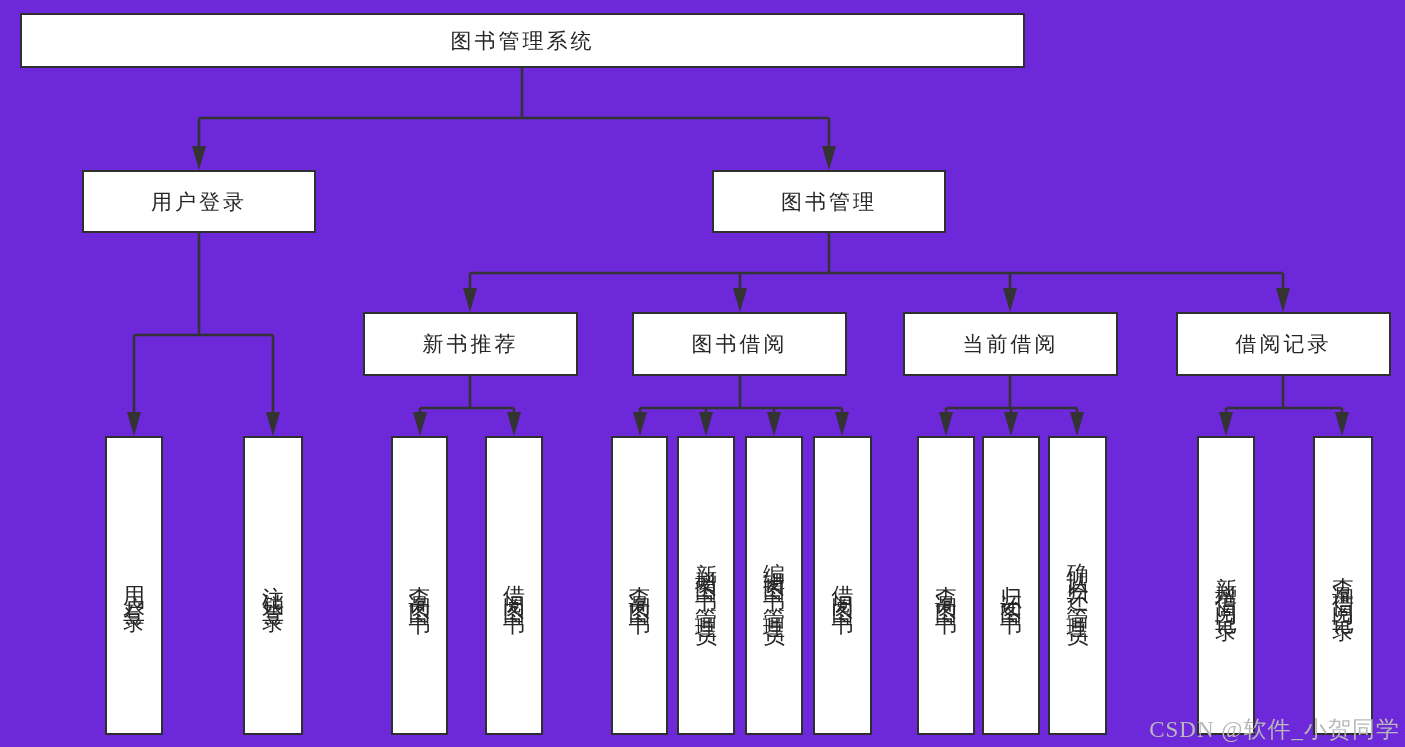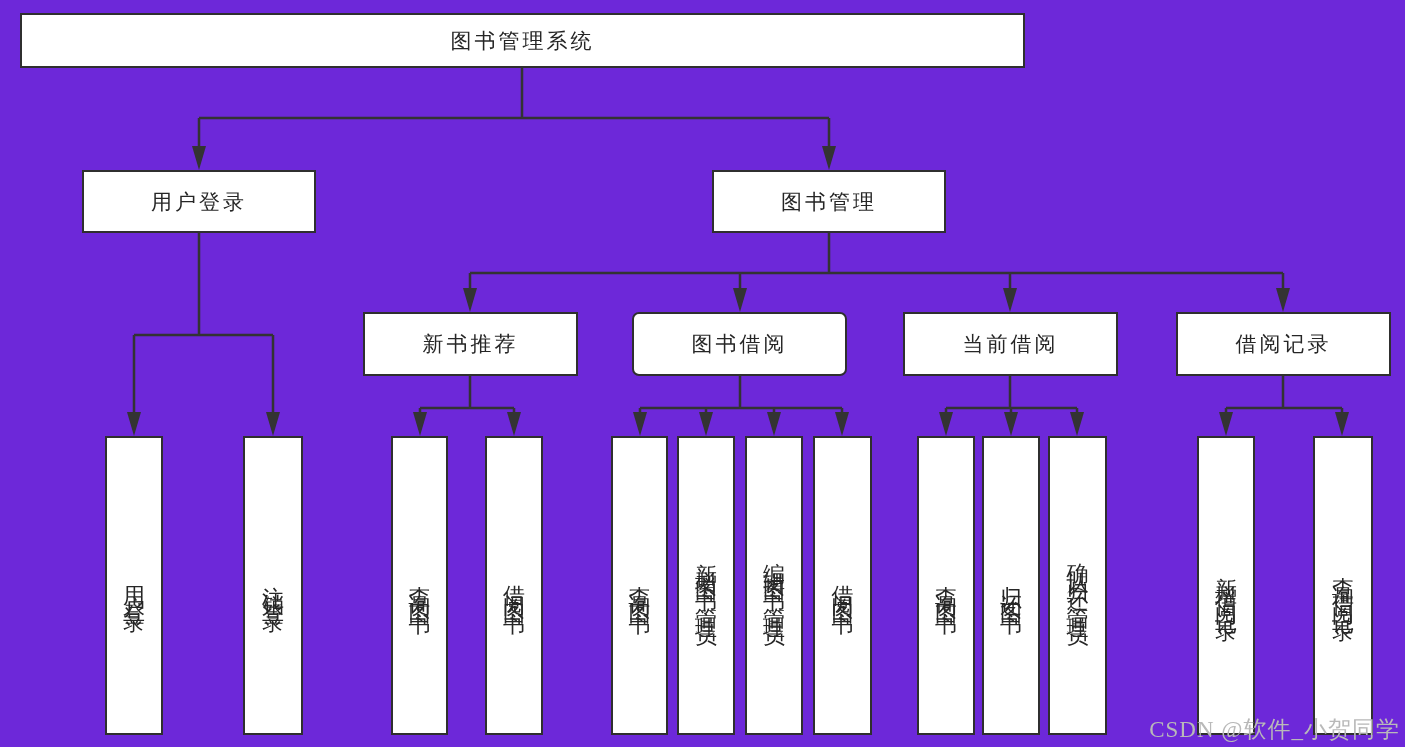--- a/index.html
+++ b/index.html
@@ -111,21 +111,21 @@
   <div class="box h-label" style="left:82px; top:170px; width:234px; height:63px;">
     <span>用户登录</span>
   </div>
   <div class="box h-label" style="left:363px; top:312px; width:215px; height:64px;">
     <span>新书推荐</span>
   </div>
 
   <div class="box h-label" style="left:712px; top:170px; width:234px; height:63px;">
     <span>图书管理</span>
   </div>
-  <div class="box h-label" style="left:632px; top:312px; width:215px; height:64px;border-radius:7px;">
+  <div class="box h-label" style="left:632px; top:312px; width:215px; height:64px;">
     <span>图书借阅</span>
   </div>
   <div class="box h-label" style="left:903px; top:312px; width:215px; height:64px;">
     <span>当前借阅</span>
   </div>
   <div class="box h-label" style="left:1176px; top:312px; width:215px; height:64px;">
     <span>借阅记录</span>
   </div>
 
   <div class="box leaf" style="left:105px; top:436px; width:58px; height:299px;">

